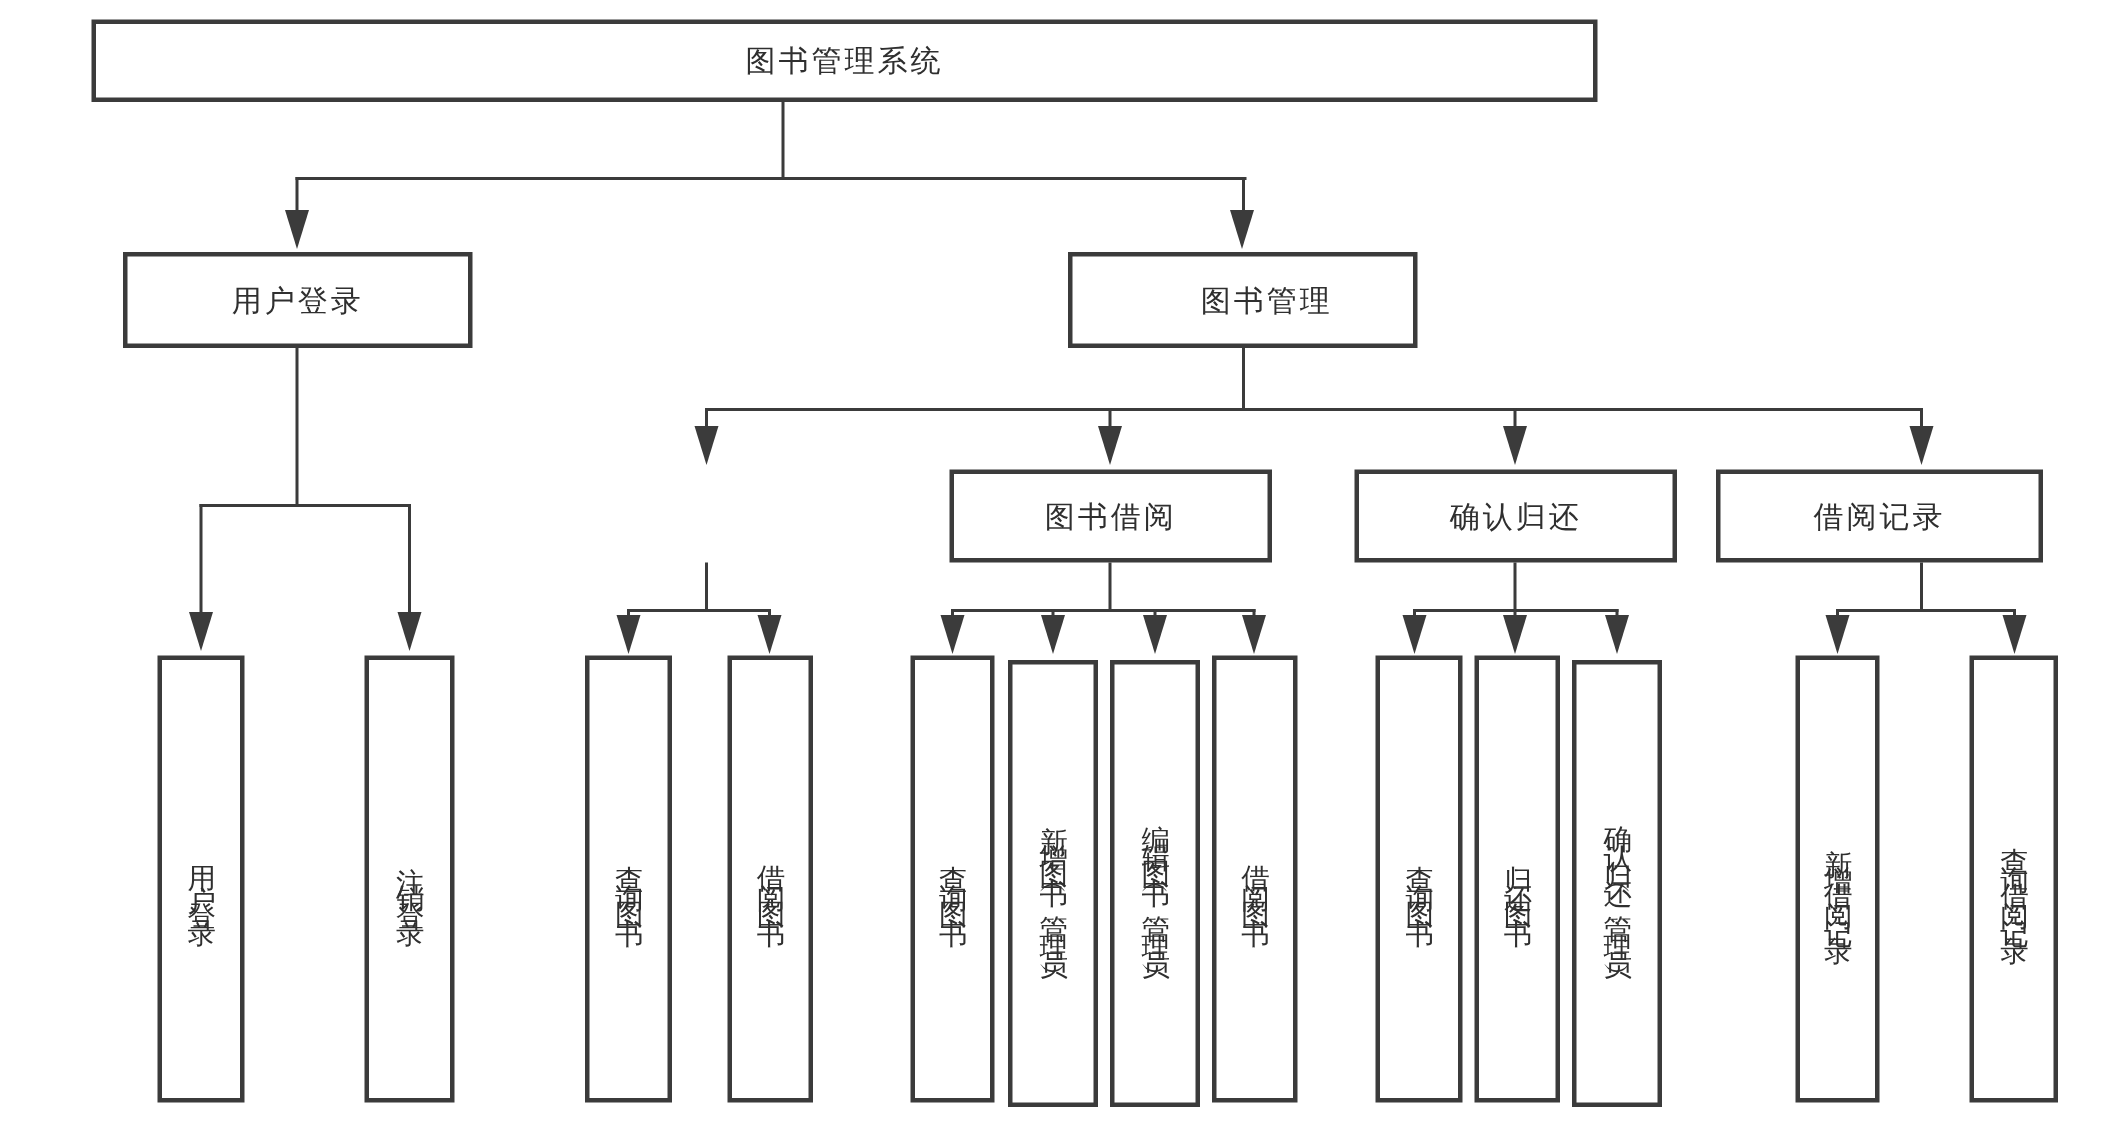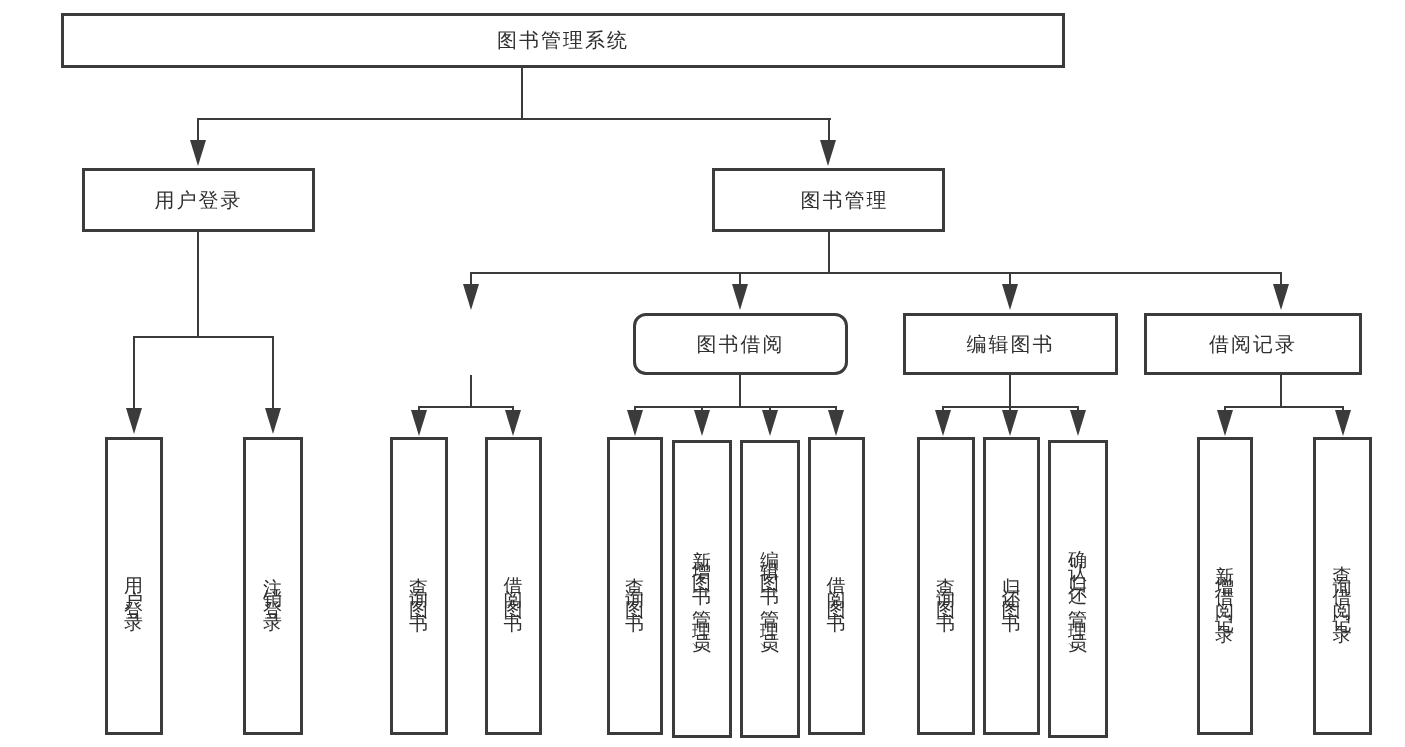--- a/index.html
+++ b/index.html
@@ -59,22 +59,22 @@
 </head>
 <body>
 
 <div id="stage">
 
   <div class="node" style="left:21px;top:13px;width:1004px;height:55px;margin-left:40px;">图书管理系统</div>
 
   <div class="node" style="left:82px;top:168px;width:233px;height:64px;">用户登录</div>
   <div class="node" style="left:712px;top:168px;width:233px;height:64px;padding-left:32px;">图书管理</div>
 
-  <div class="node" style="left:633px;top:313px;width:215px;height:62px;border-radius:13px;">图书借阅</div>
-  <div class="node" style="left:903px;top:313px;width:215px;height:62px;">编辑图书</div>
+  <div class="node" style="left:633px;top:313px;width:215px;height:62px;">图书借阅</div>
+  <div class="node" style="left:903px;top:313px;width:215px;height:62px;">确认归还</div>
   <div class="node" style="left:1144px;top:313px;width:218px;height:62px;">借阅记录</div>
 
   <div class="vnode" style="left:105px;top:437px;width:58px;height:298px;">
     <span class="vtext">用户登录</span>
     </div>
   <div class="vnode" style="left:243px;top:437px;width:60px;height:298px;">
     <span class="vtext">注销登录</span>
     </div>
 
   <div class="vnode" style="left:390px;top:437px;width:58px;height:298px;">

